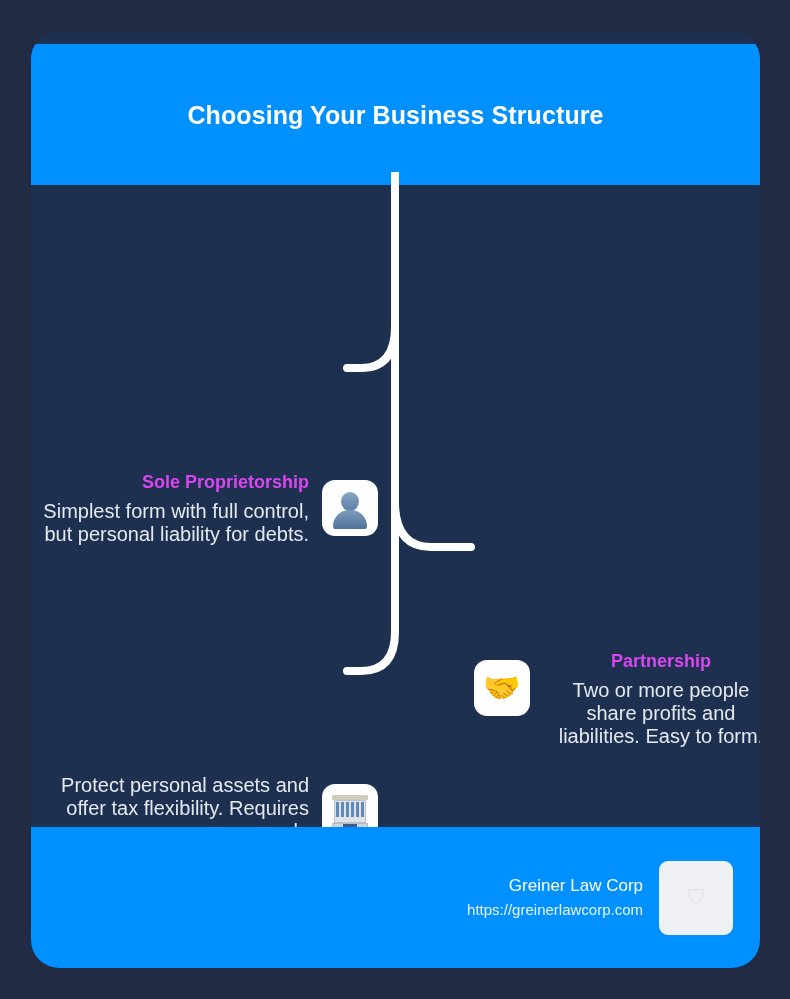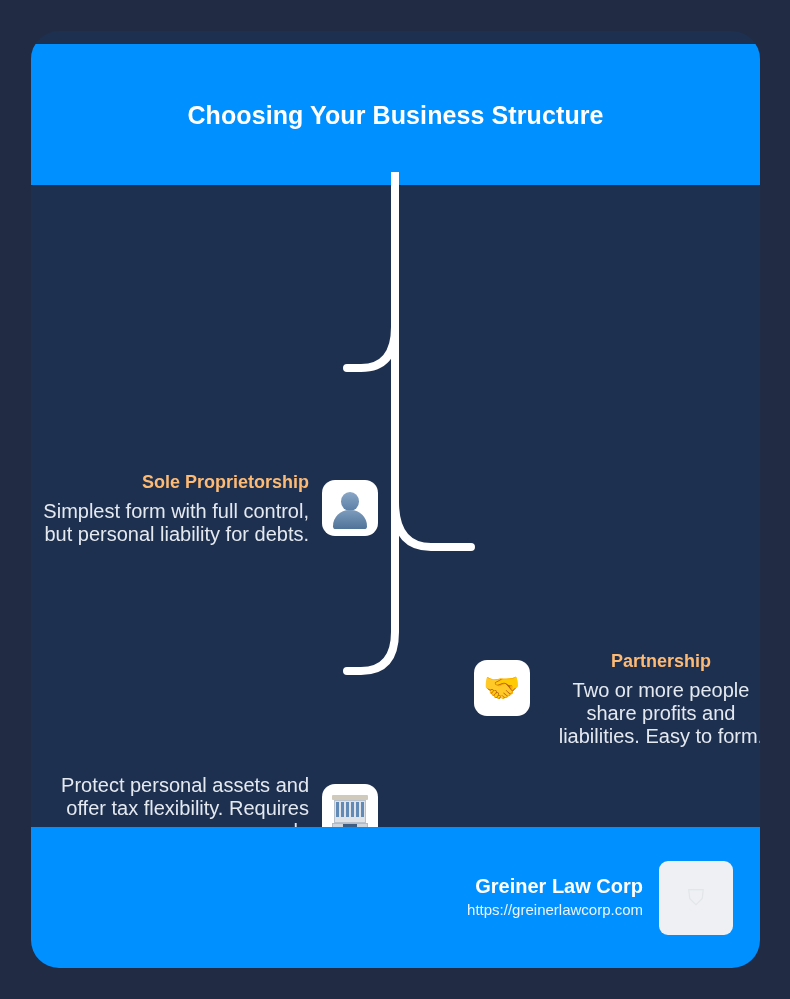--- a/index.html
+++ b/index.html
@@ -89,21 +89,21 @@
   }
   .node-icon .glyph {
     font-size: 30px;
     line-height: 1;
   }
 
   .node-text { position: absolute; }
   .node-title {
     font-size: 18px;
     font-weight: bold;
-    color: #fdba74;
+    color: #d946ef;
     line-height: 24px;
     margin-bottom: 6px;
   }
   .node-desc {
     font-size: 20px;
     color: #e4e9f0;
     line-height: 23px;
   }
 
   .align-right { text-align: right; }
@@ -184,22 +184,22 @@
     width: 729px;
     height: 141px;
     background: #0090ff;
     display: flex;
     align-items: center;
     justify-content: flex-end;
     padding-right: 27px;
   }
   .footer-text { text-align: right; margin-right: 16px; }
   .footer-name {
-    font-size: 20px;
-    font-weight: bold;
+    font-size: 17px;
+    font-weight: normal;
     color: #ffffff;
     line-height: 24px;
   }
   .footer-url {
     font-size: 15px;
     color: #eaf5ff;
     line-height: 24px;
   }
   .footer-logo {
     width: 74px;

